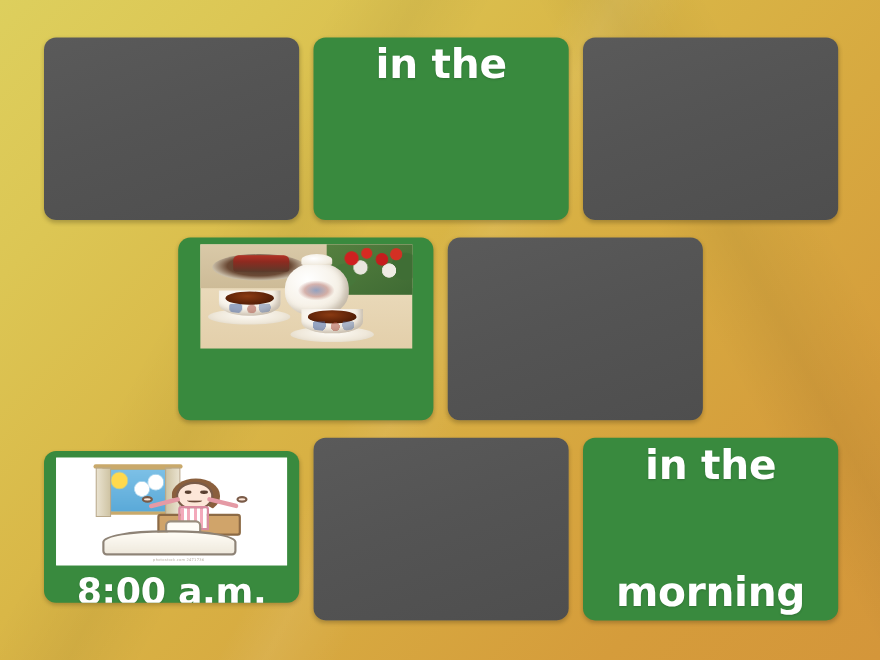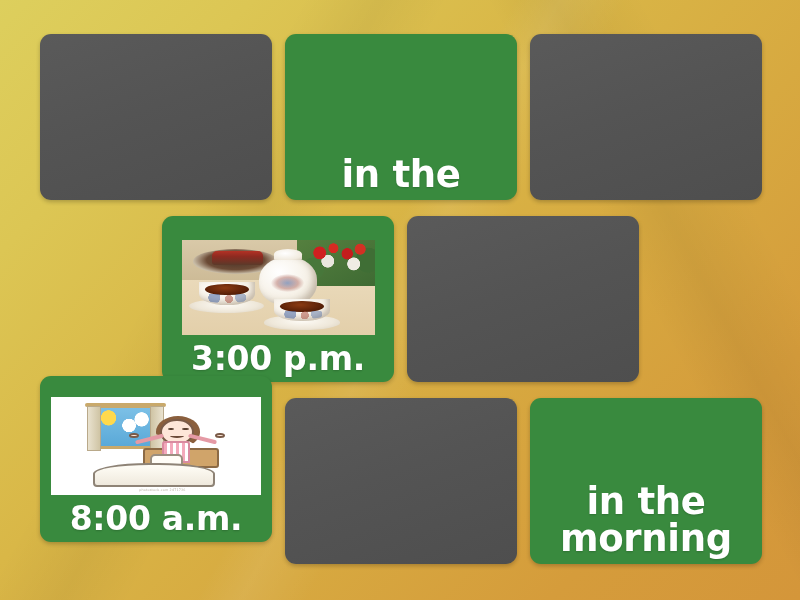--- a/index.html
+++ b/index.html
@@ -49,21 +49,21 @@
 
   .card.back {
     background: linear-gradient(160deg, #5a5a5a 0%, #545454 45%, #4e4e4e 100%);
   }
 
   .card.face {
     background: #398a3e;
     display: flex;
     flex-direction: column;
     align-items: center;
-    justify-content: flex-end;
+    justify-content: space-between;
     padding: 6px 10px;
   }
 
   .card-text {
     color: #ffffff;
     font-weight: bold;
     text-align: center;
     line-height: 1.02;
     letter-spacing: -0.3px;
     text-shadow: 0 1px 2px rgba(0,0,0,0.18);
@@ -290,26 +290,25 @@
             <div class="floral"></div>
           </div>
         <div class="pot"></div>
         <div class="saucer saucer-right"></div>
         <div class="cup cup-right">
             <div class="tea"></div>
             <div class="floral"></div>
           </div>
       </div>
     </div>
-    <div class="card-text">3:00 p.m.</div>
   </div>
 
   <div class="card back" style="left:407px; top:216px; width:232px; height:166px;"></div>
 
-  <div class="card face with-image card-morning" style="left:40px; top:376px; width:232px; height:166px;">
+  <div class="card face with-image card-morning" style="left:40px; top:410px; width:232px; height:138px;">
     <div class="card-image">
       <div class="wake-art">
         <div class="curtain-rod"></div>
         <div class="window-frame"></div>
         <div class="curtain-l"></div>
         <div class="curtain-r"></div>
         <div class="headboard"></div>
         <div class="hair"></div>
         <div class="head"></div>
         <div class="face-eye-l"></div>

